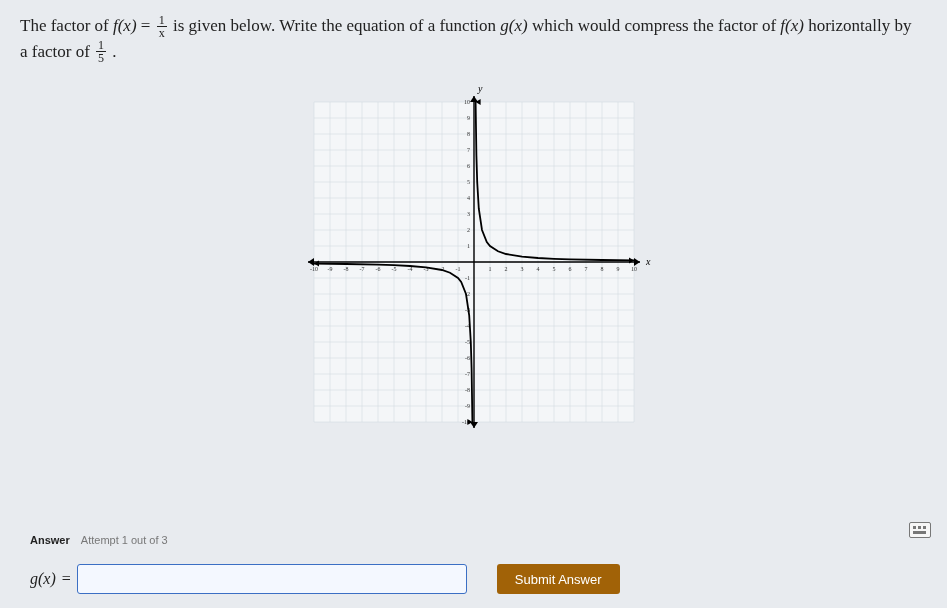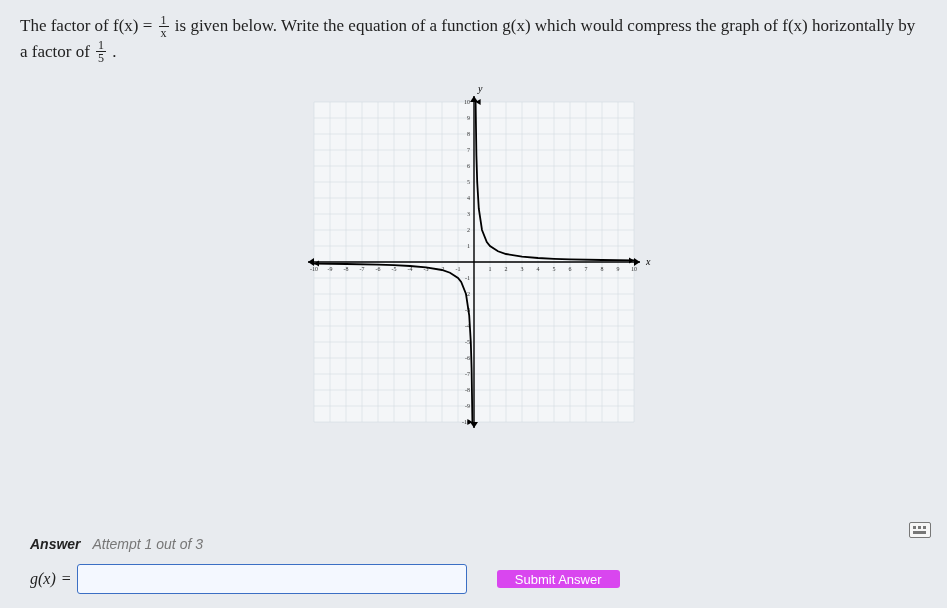--- a/index.html
+++ b/index.html
@@ -11,21 +11,21 @@
     padding: 14px 20px 0 20px;
     position: relative;
     color: #222;
   }
   .question {
     font-size: 17px;
     line-height: 1.45;
     margin-bottom: 12px;
     max-width: 900px;
   }
-  .question .fvar { }
+  .question .fvar { font-style: italic; }
   .frac {
     display: inline-block;
     text-align: center;
     vertical-align: middle;
     font-size: 12px;
     line-height: 1;
     position: relative;
     top: -1px;
     margin: 0 2px;
   }
@@ -35,25 +35,24 @@
   .graph-wrap {
     width: 370px;
     margin: 0 auto 20px auto;
     position: relative;
   }
   svg.graph { display:block; margin:0 auto; }
 
   .answer-row {
     position: absolute;
     left: 30px;
-    bottom: 56px;
+    bottom: 62px;
     font-family: Arial, Helvetica, sans-serif;
-    font-size: 14px;
+    font-size: 11px;
     color: #333;
-    font-style: italic;
   }
   .answer-row .label { font-weight: bold; color:#222; }
   .answer-row .attempt { color:#777; margin-left:8px; }
 
   .input-row {
     position: absolute;
     left: 30px;
     bottom: 14px;
     display: flex;
     align-items: center;
@@ -68,25 +67,25 @@
     border: 1px solid #3b6fc4;
     border-radius: 3px;
     background: #f4f8ff;
     padding: 3px 6px;
     font-size: 15px;
     font-family: Georgia, serif;
     outline: none;
   }
   .submit-btn {
     margin-left: 30px;
-    background: #d946ef;
+    background: #a16207;
     color: #fff;
     border: none;
     border-radius: 3px;
-    height: 18px;
+    height: 30px;
     padding: 0 18px;
     font-family: Arial, sans-serif;
     font-size: 13px;
     cursor: pointer;
   }
   .keyboard-icon {
     position:absolute;
     right: 16px;
     bottom: 70px;
     width: 22px;
@@ -114,21 +113,21 @@
 <div class="question">
   <span>The factor of </span>
   <span class="fvar">f(x)</span>
   <span> = </span>
   <span class="frac">
     <span class="num">1</span>
     <span class="den">x</span>
   </span>
   <span> is given below. Write the equation of a function </span>
   <span class="fvar">g(x)</span>
-  <span> which would compress the graph of </span>
+  <span> which would compress the factor of </span>
   <span class="fvar">f(x)</span>
   <span> horizontally by a factor of </span>
   <span class="frac">
     <span class="num">1</span>
     <span class="den">5</span>
   </span>
   <span>.</span>
 </div>
 
 <div class="graph-wrap">

